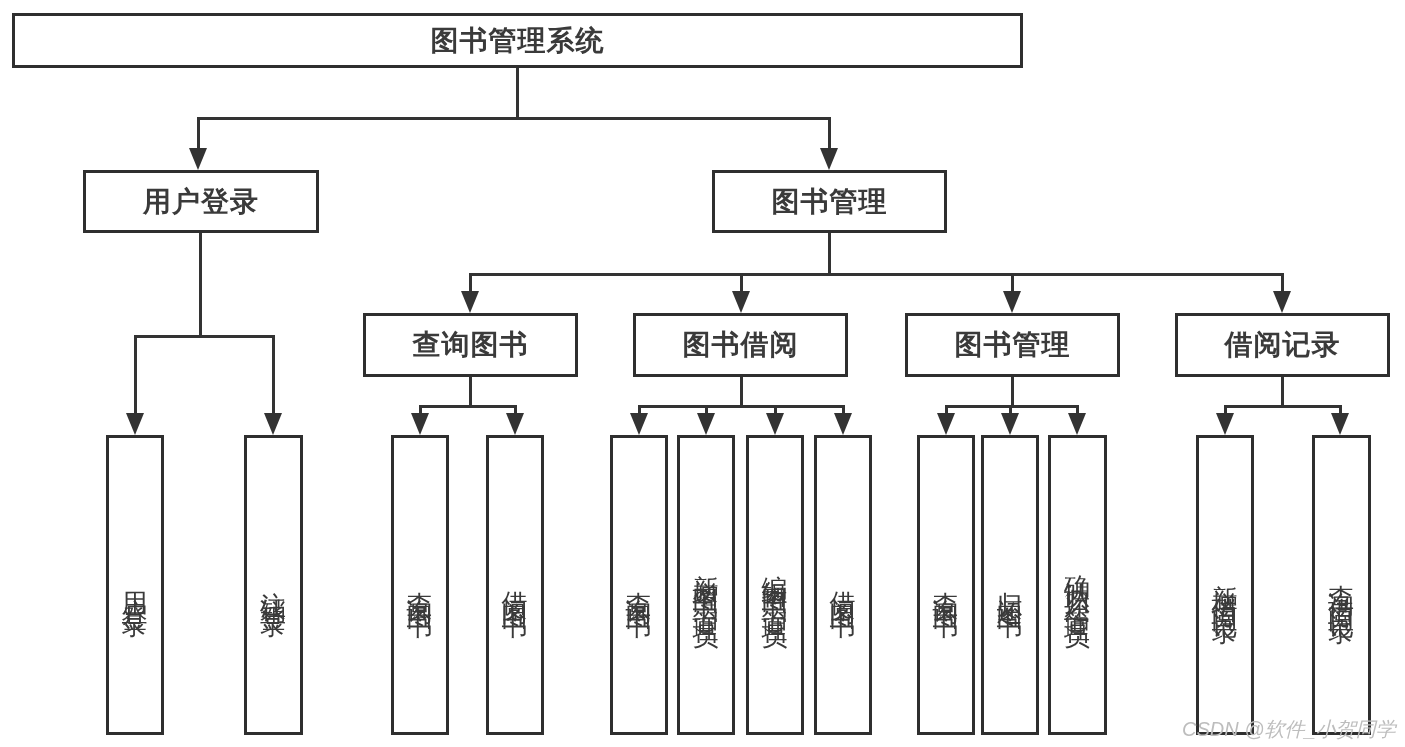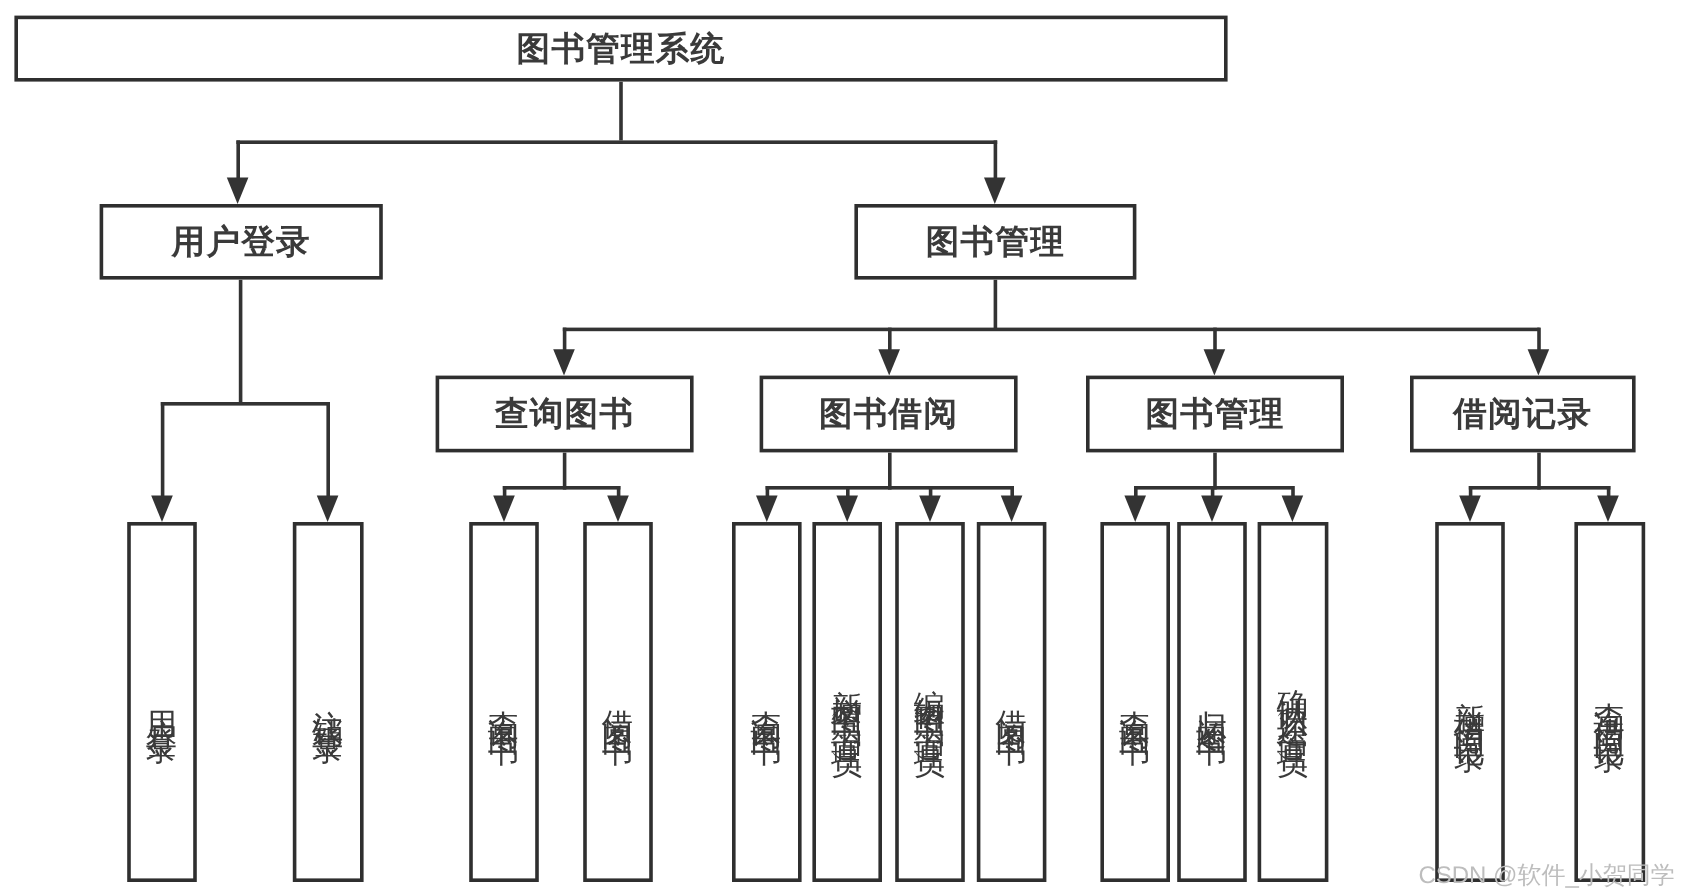--- a/index.html
+++ b/index.html
@@ -39,20 +39,21 @@
     border-right:9px solid transparent;
     border-top:22px solid #333333;
   }
   .watermark{
     position:absolute;
     left:1182px; top:716px;
     font-size:20px;
     color:#bdbdbd;
     white-space:nowrap;
     z-index:5;
+    font-style:italic;
   }
 </style>
 </head>
 <body>
 
 <div id="stage">
 
   <div class="vline" style="left:516px;top:68px;height:49px;"></div>
   <div class="hline" style="left:197px;top:117px;width:634px;"></div>
   <div class="vline" style="left:197px;top:117px;height:36px;"></div>
@@ -125,21 +126,21 @@
 
   <div class="box hbox" style="left:363px;top:313px;width:215px;height:64px;">
     <span>查询图书</span>
   </div>
   <div class="box hbox" style="left:633px;top:313px;width:215px;height:64px;">
     <span>图书借阅</span>
   </div>
   <div class="box hbox" style="left:905px;top:313px;width:215px;height:64px;">
     <span>图书管理</span>
   </div>
-  <div class="box hbox" style="left:1175px;top:313px;width:188px;height:64px;">
+  <div class="box hbox" style="left:1175px;top:313px;width:215px;height:64px;">
     <span>借阅记录</span>
   </div>
 
   <div class="box vbox" style="left:106px;top:435px;width:58px;height:300px;">
     <span class="vtext">用户登录</span>
   </div>
   <div class="box vbox" style="left:244px;top:435px;width:59px;height:300px;">
     <span class="vtext">注销登录</span>
   </div>
 

